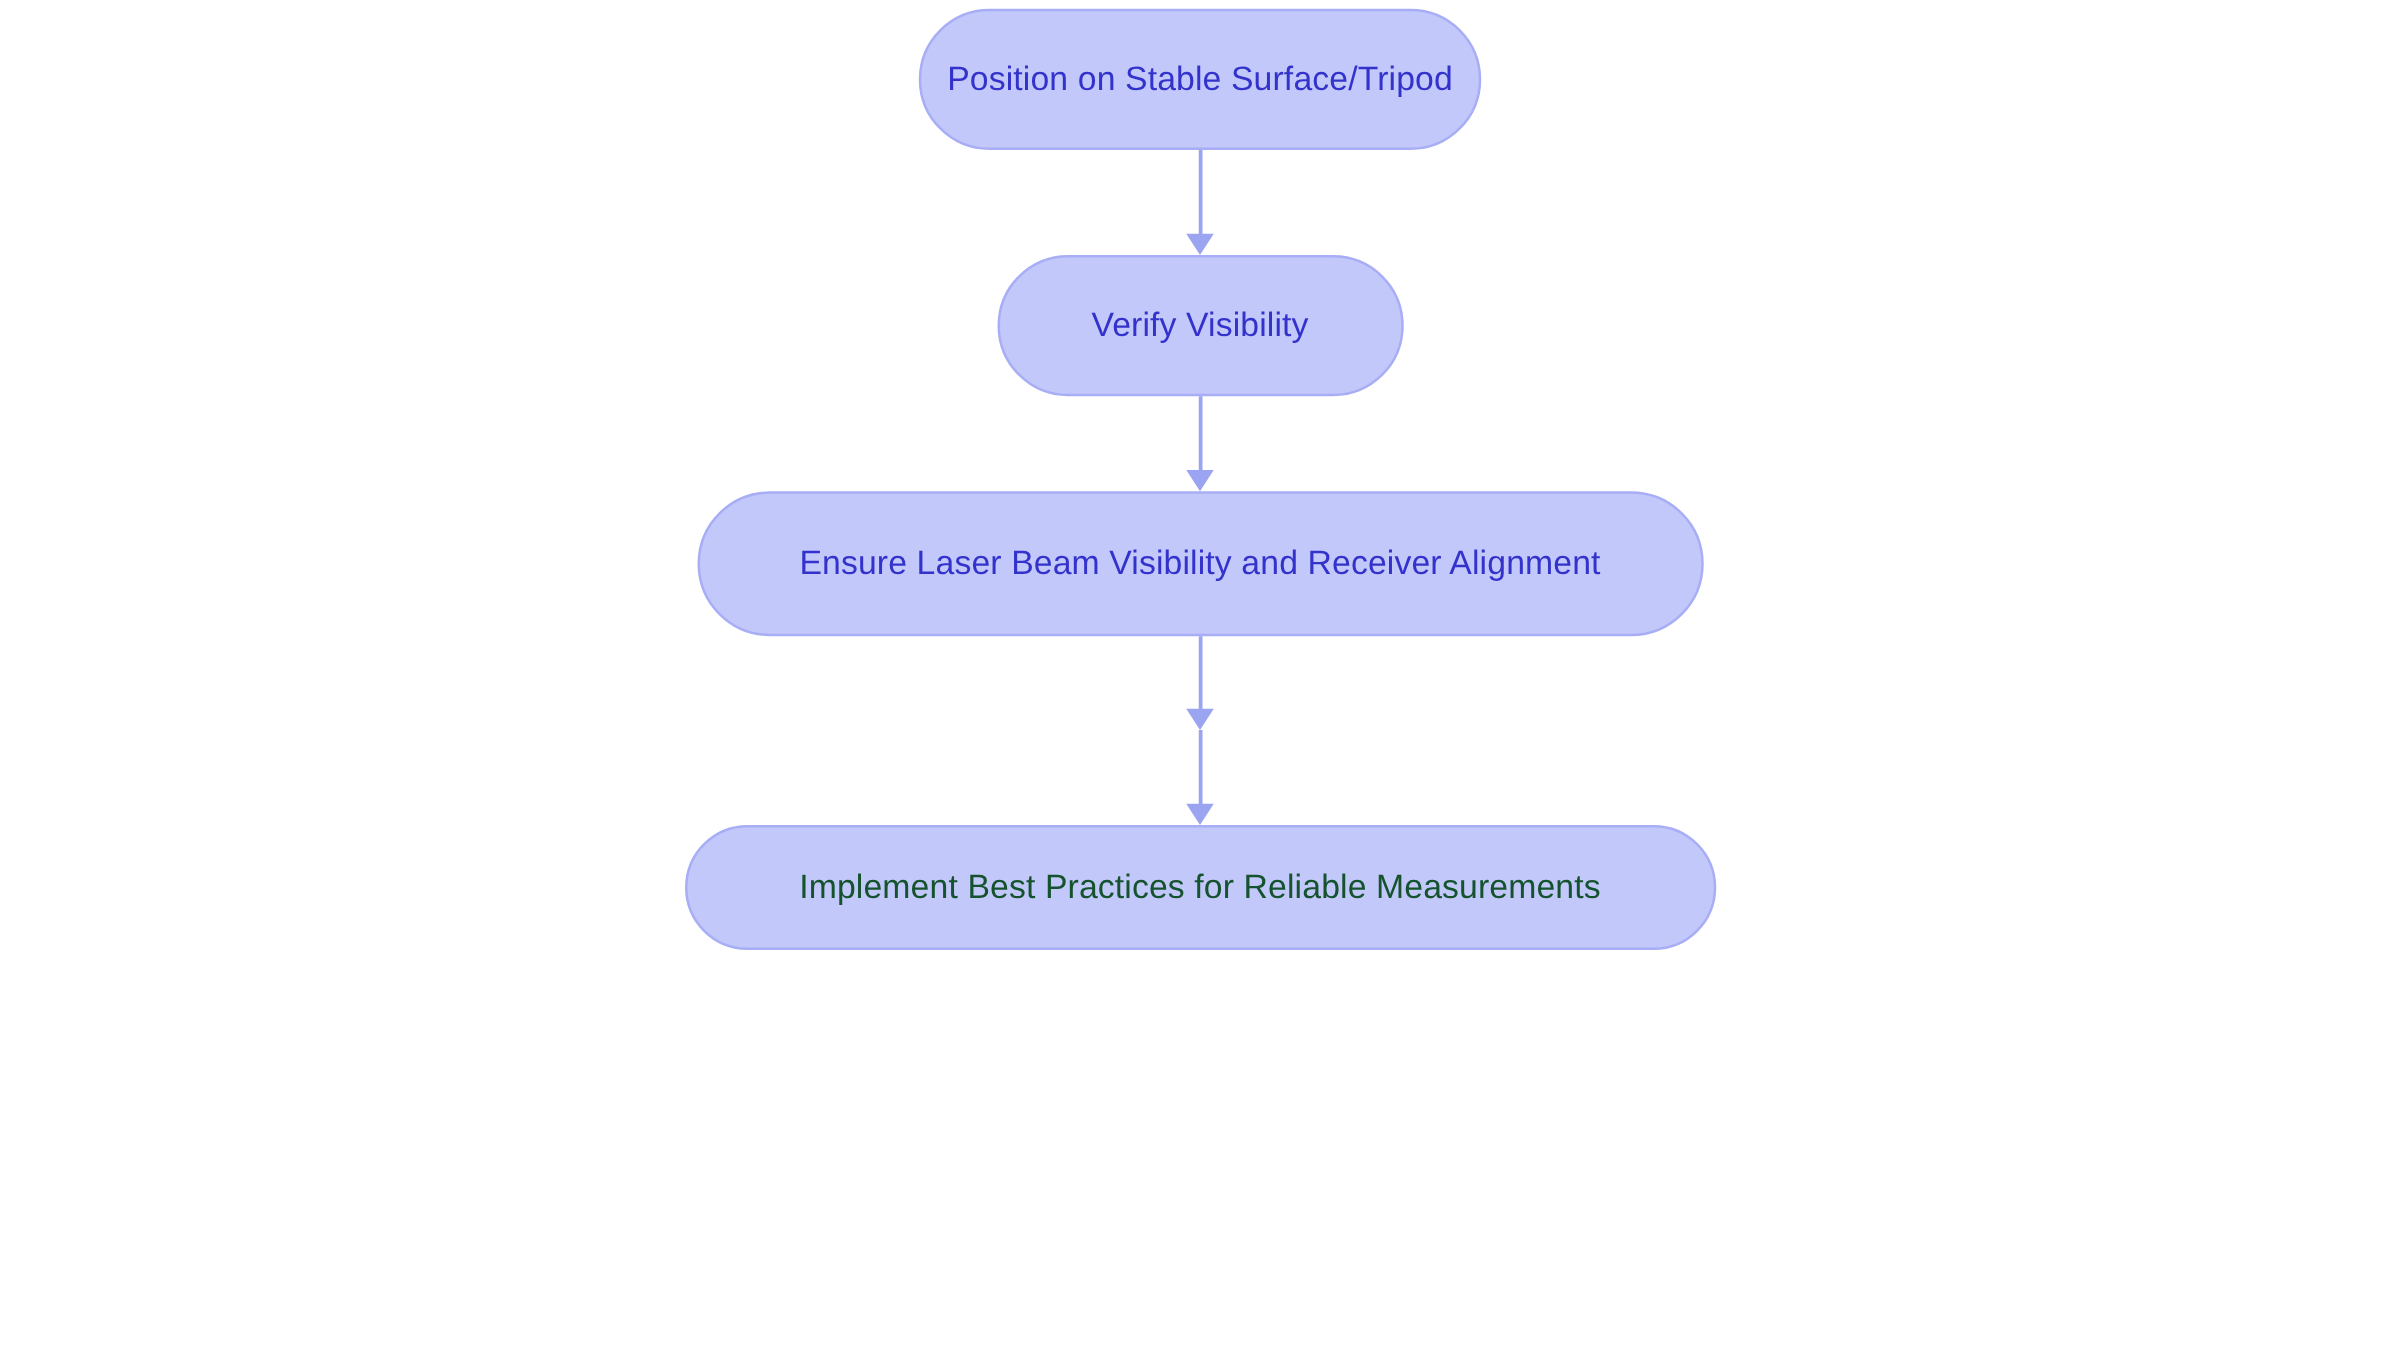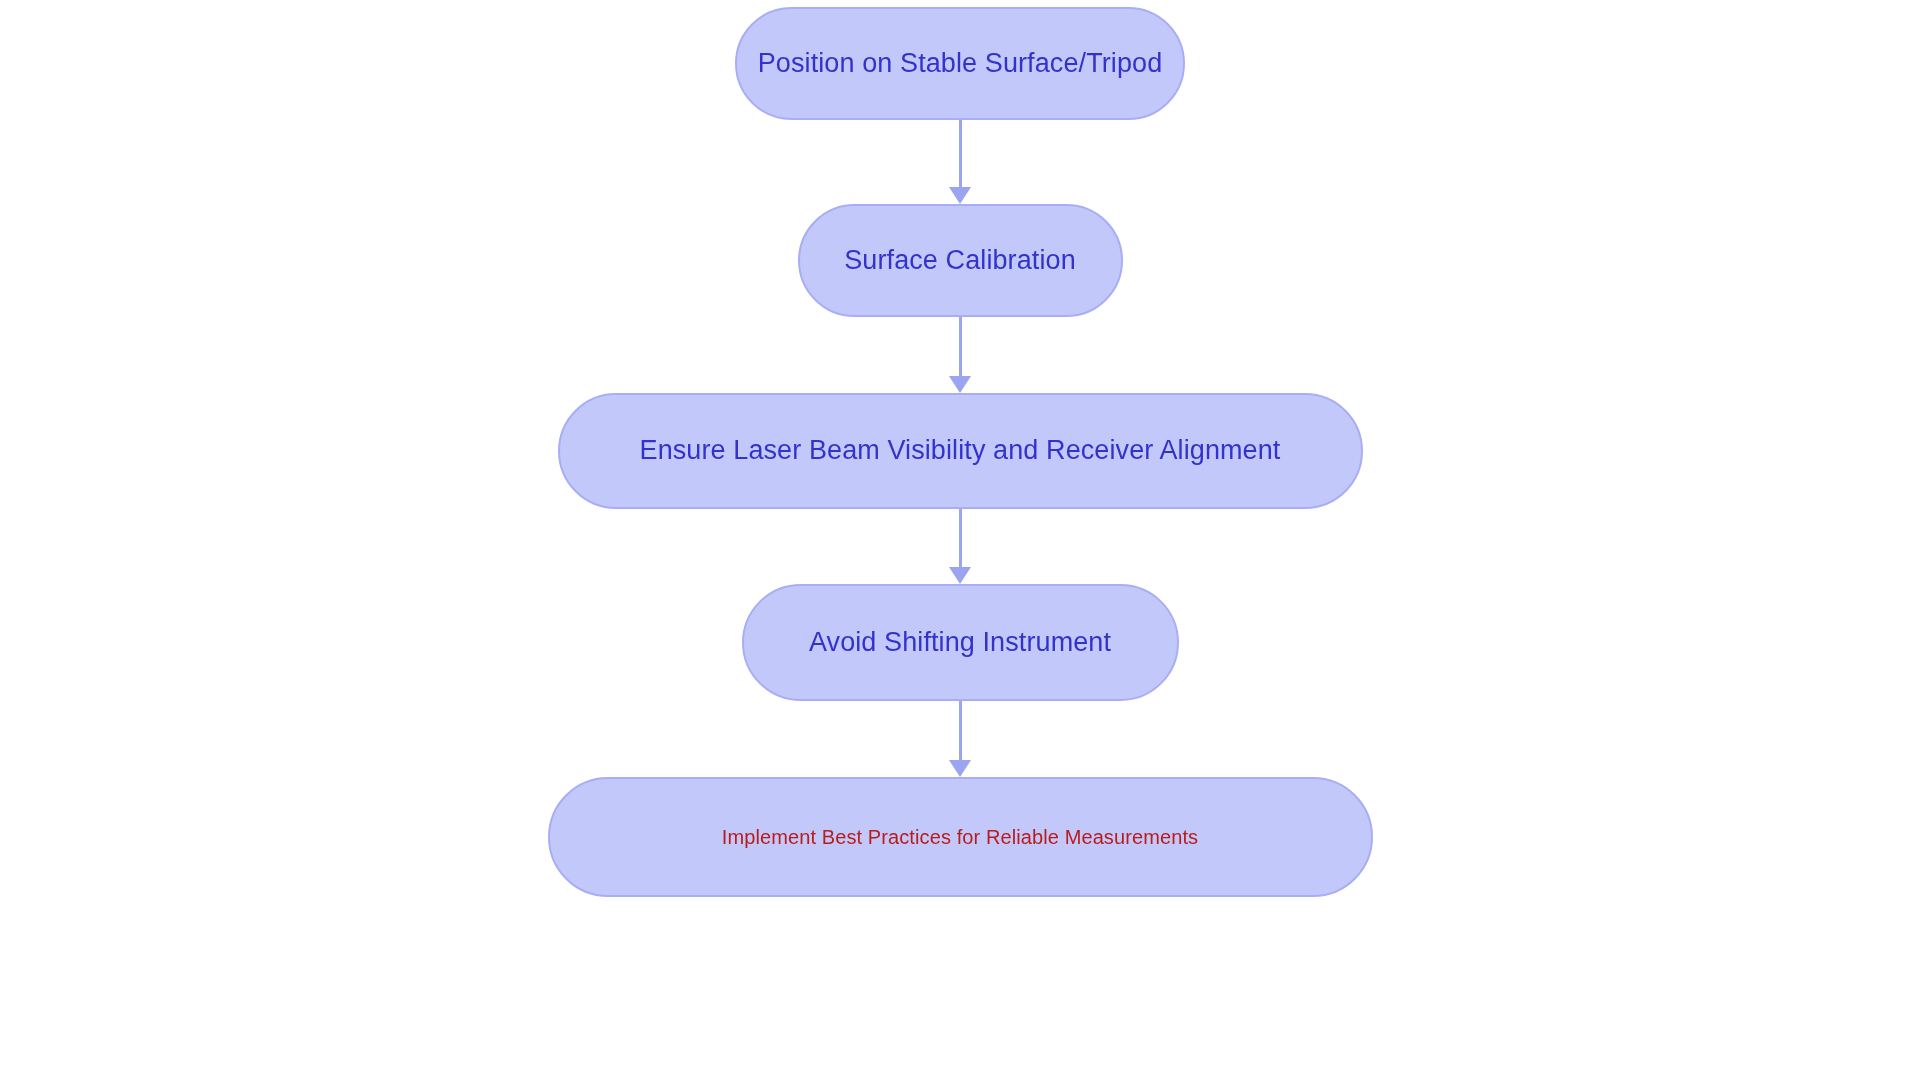--- a/index.html
+++ b/index.html
@@ -77,43 +77,40 @@
   <div class="node" id="node-0" style="width: 450px; height: 113px; font-size: 27px; background: rgb(195, 200, 250); border-color: rgb(168, 174, 245); color: rgb(51, 51, 204); margin-top: 7px;">
     <span class="node-label">Position on Stable Surface/Tripod</span>
   </div>
 
   <div class="connector" id="edge-0" style="height: 84px;">
     <div class="line" style="background: rgb(155, 164, 240);"></div>
     <div class="head" style="border-top-color: rgb(155, 164, 240);"></div>
   </div>
 
   <div class="node" id="node-1" style="width: 325px; height: 113px; font-size: 27px; background: rgb(195, 200, 250); border-color: rgb(168, 174, 245); color: rgb(51, 51, 204);">
-    <span class="node-label">Surface Calibration</span>
+    <span class="node-label">Verify Visibility</span>
   </div>
 
   <div class="connector" id="edge-1" style="height: 76px;">
     <div class="line" style="background: rgb(155, 164, 240);"></div>
     <div class="head" style="border-top-color: rgb(155, 164, 240);"></div>
   </div>
 
   <div class="node" id="node-2" style="width: 805px; height: 116px; font-size: 27px; background: rgb(195, 200, 250); border-color: rgb(168, 174, 245); color: rgb(51, 51, 204);">
     <span class="node-label">Ensure Laser Beam Visibility and Receiver Alignment</span>
   </div>
 
   <div class="connector" id="edge-2" style="height: 75px;">
     <div class="line" style="background: rgb(155, 164, 240);"></div>
     <div class="head" style="border-top-color: rgb(155, 164, 240);"></div>
   </div>
 
-  <div class="node" id="node-3" style="width: 437px; height: 117px; font-size: 27px; background: rgb(195, 200, 250); border-color: rgb(168, 174, 245); color: rgb(51, 51, 204);">
-    <span class="node-label">Avoid Shifting Instrument</span>
-  </div>
 
   <div class="connector" id="edge-3" style="height: 76px;">
     <div class="line" style="background: rgb(155, 164, 240);"></div>
     <div class="head" style="border-top-color: rgb(155, 164, 240);"></div>
   </div>
 
-  <div class="node" id="node-4" style="width: 825px; height: 120px; font-size: 20px; background: rgb(195, 200, 250); border-color: rgb(168, 174, 245); color: #b91c1c;">
+  <div class="node" id="node-4" style="width: 825px; height: 100px; font-size: 27px; background: rgb(195, 200, 250); border-color: rgb(168, 174, 245); color: #14532d;">
     <span class="node-label">Implement Best Practices for Reliable Measurements</span>
   </div>
 
 </div>
 
 </body></html>

